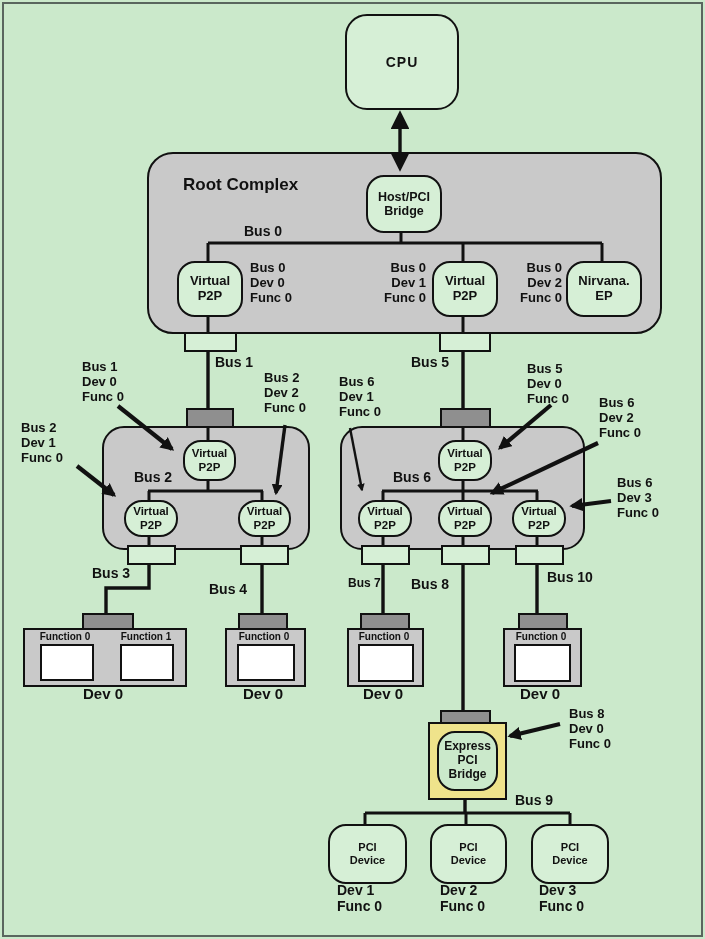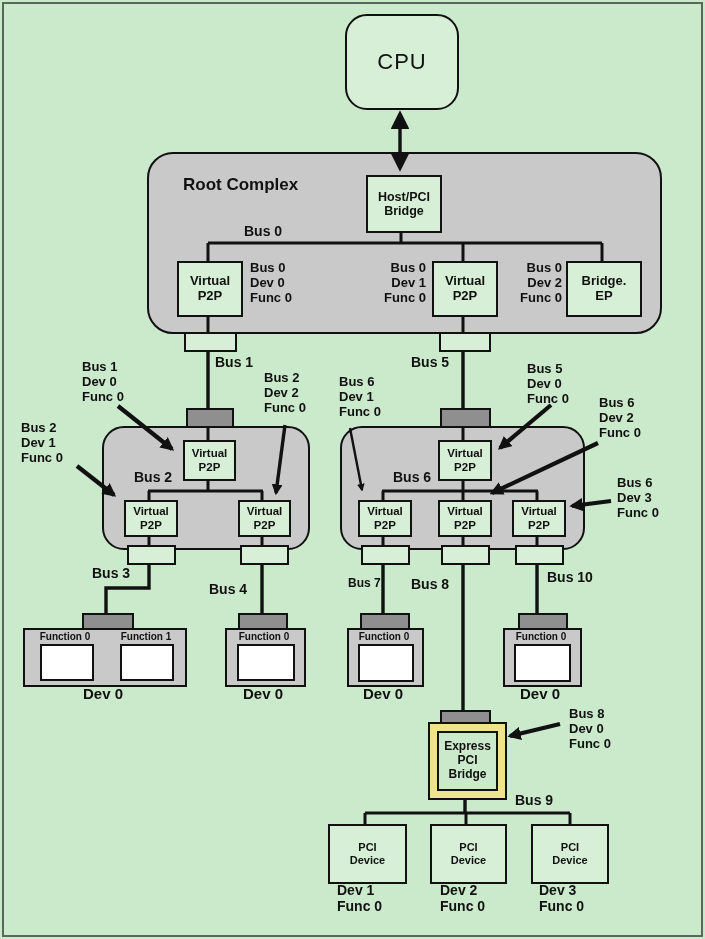--- a/index.html
+++ b/index.html
@@ -6,21 +6,21 @@
   #stage{
     position:relative;width:705px;height:939px;margin:0 auto;
     background:#cbe9cb;overflow:hidden;
     font-family:"Liberation Sans", sans-serif;color:#111;
     outline:1px solid #96ae96;
   }
   #frame{position:absolute;left:2px;top:2px;right:2px;bottom:2px;border:2px solid #5a665e;pointer-events:none;}
   .abs{position:absolute;}
   .ml{white-space:pre-line;}
   .lbl{font-weight:700;line-height:1.14;}
-  .ctr{display:flex;align-items:center;justify-content:center;text-align:center;}
+  .ctr{display:flex;align-items:center;justify-content:center;text-align:center;border-radius:18px;}
   .greenbox{background:#d6efd6;border:2px solid #111;}
   .graypanel{background:#c9c9c9;border:2.5px solid #111;}
   .graybox{background:#c9c9c9;border:2.5px solid #111;}
   .porttab-green{background:#d6efd6;border:2px solid #111;}
   .porttab-gray{background:#8f8f8f;border:2px solid #111;}
   .whitebox{background:#ffffff;border:2.5px solid #111;}
   svg.lines{position:absolute;left:0;top:0;z-index:5;}
   .z1{z-index:1;} .z10{z-index:10;}
   #watermark{
     z-index:20;font-size:17px;font-weight:400;color:#b3bab4;letter-spacing:0.5px;
@@ -89,21 +89,21 @@
       <line x1="77" y1="466" x2="114" y2="495" stroke-width="4.2" marker-end="url(#mcall)"></line>
       <line x1="285" y1="425" x2="276" y2="493" stroke-width="3.4" marker-end="url(#mcall)"></line>
       <line x1="551" y1="405" x2="500" y2="448" stroke-width="4.2" marker-end="url(#mcall)"></line>
       <line x1="350" y1="428" x2="362" y2="490" stroke-width="2.4" marker-end="url(#mcall)"></line>
       <line x1="598" y1="443" x2="492" y2="493" stroke-width="4.2" marker-end="url(#mcall)"></line>
       <line x1="611" y1="501" x2="572" y2="506" stroke-width="4.2" marker-end="url(#mcall)"></line>
       <line x1="560" y1="724" x2="510" y2="736" stroke-width="4.2" marker-end="url(#mcall)"></line>
     </g>
   </svg>
 
-  <div class="abs greenbox ctr z10" style="left:345px;top:14px;width:110px;height:92px;border-radius:22px;border-width:2.5px;font-size:22px;font-weight:400;letter-spacing:1px;">
+  <div class="abs greenbox ctr z10" style="left:345px;top:14px;width:110px;height:92px;border-radius:22px;border-width:2.5px;font-size:14px;font-weight:700;letter-spacing:1px;">
     <span>CPU</span>
   </div>
 
   <div class="abs lbl z10" style="left:183px;top:156px;font-size:17px;margin-top:19px;">Root Complex</div>
   <div class="abs greenbox ctr ml lbl z10" style="left:366px;top:175px;width:72px;height:54px;font-size:12.5px;">Host/PCI
 Bridge</div>
   <div class="abs lbl z10" style="left:244px;top:224px;font-size:14px;">Bus 0</div>
 
   <div class="abs greenbox ctr ml lbl z10" style="left:177px;top:261px;width:62px;height:52px;font-size:13px;">Virtual
 P2P</div>
@@ -111,21 +111,21 @@
 Dev 0
 Func 0</div>
   <div class="abs ml lbl z10" style="left:376px;top:261px;width:50px;text-align:right;font-size:13px;">Bus 0
 Dev 1
 Func 0</div>
   <div class="abs greenbox ctr ml lbl z10" style="left:432px;top:261px;width:62px;height:52px;font-size:13px;">Virtual
 P2P</div>
   <div class="abs ml lbl z10" style="left:510px;top:261px;width:52px;text-align:right;font-size:13px;">Bus 0
 Dev 2
 Func 0</div>
-  <div class="abs greenbox ctr ml lbl z10" style="left:566px;top:261px;width:72px;height:52px;font-size:13px;">Bridge.
+  <div class="abs greenbox ctr ml lbl z10" style="left:566px;top:261px;width:72px;height:52px;font-size:13px;">Nirvana.
 EP</div>
 
   <div class="abs porttab-green z10" style="left:184px;top:332px;width:49px;height:16px;"></div>
   <div class="abs porttab-green z10" style="left:439px;top:332px;width:48px;height:16px;"></div>
 
   <div class="abs lbl z10" style="left:215px;top:355px;font-size:14px;">Bus 1</div>
   <div class="abs lbl z10" style="left:411px;top:355px;font-size:14px;">Bus 5</div>
 
   <div class="abs ml lbl z10" style="left:82px;top:360px;font-size:13px;">Bus 1
 Dev 0

